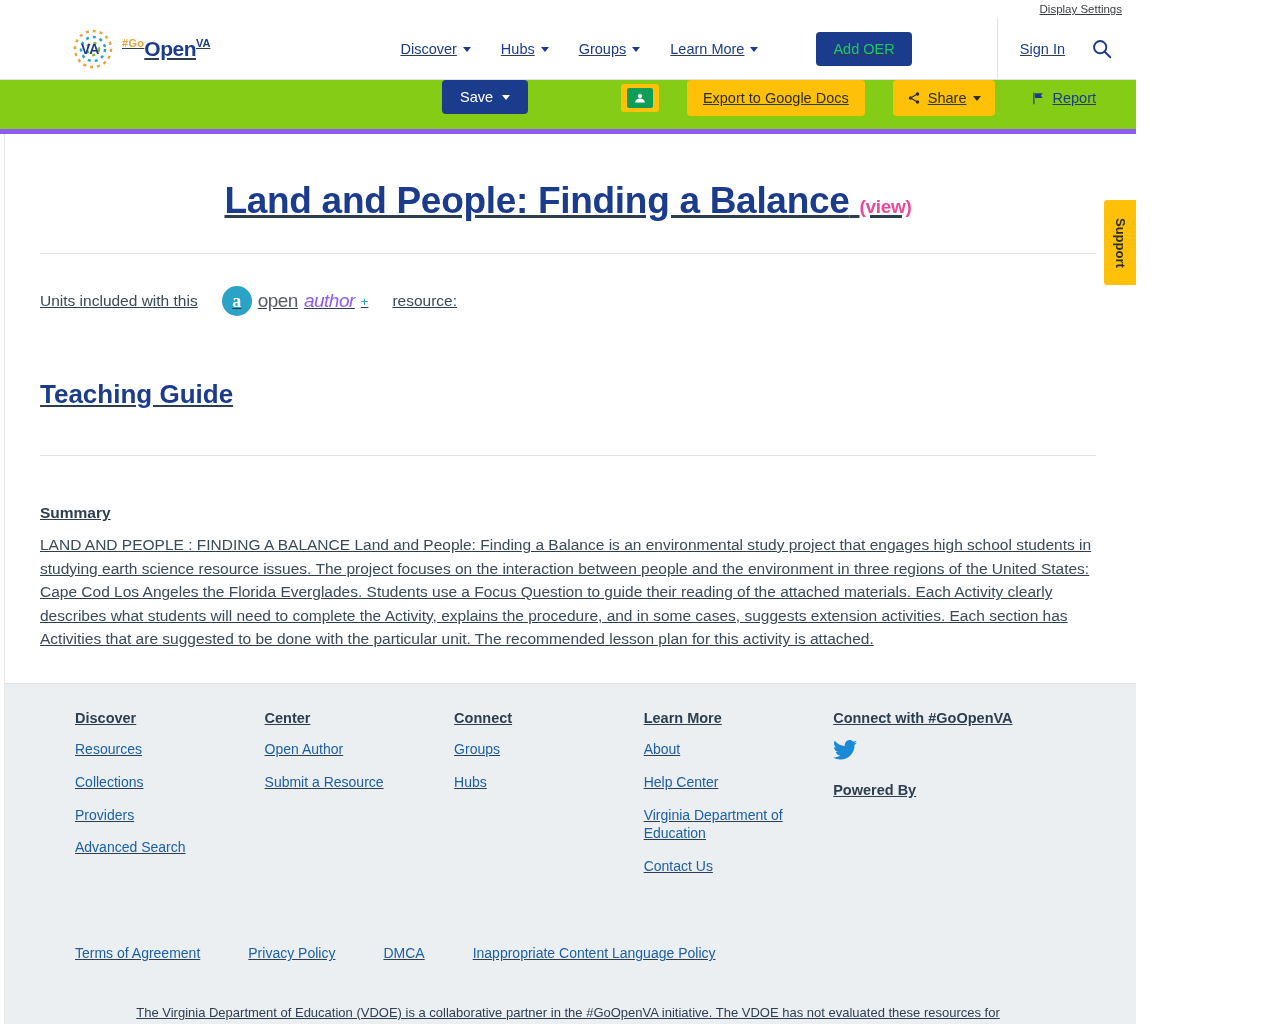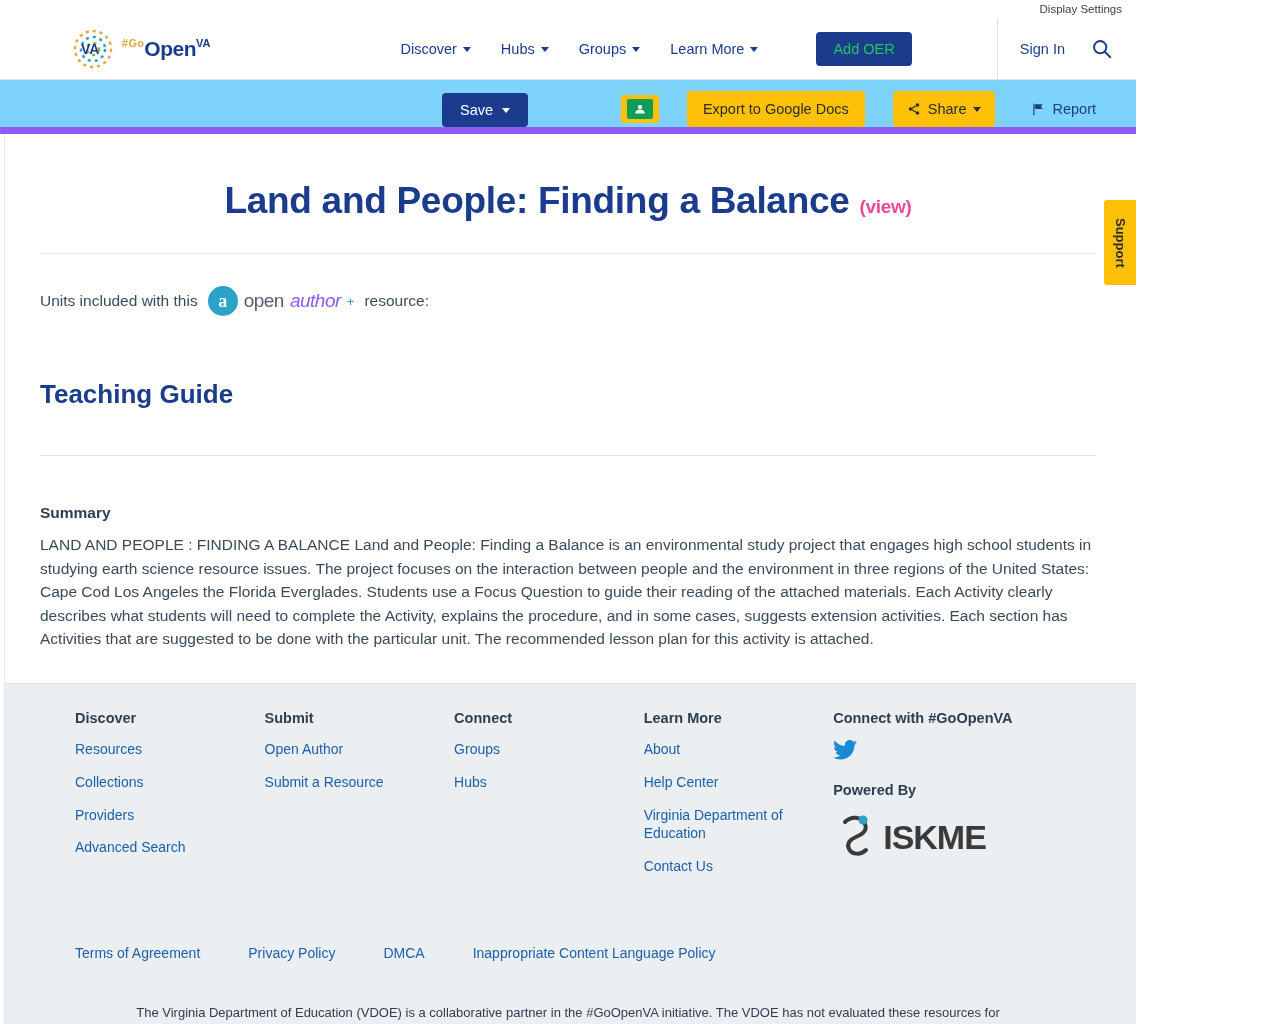--- a/index.html
+++ b/index.html
@@ -9,20 +9,21 @@
     font-family: "Liberation Sans", sans-serif;
     background: #ffffff;
     color: #2c3e50;
     overflow: hidden;
   }
   .page {
     position: relative;
     width: 1136px;
     height: 1024px;
     background: #ffffff;
+    text-decoration: underline;
   }
 
   
   .display-bar {
     height: 18px;
     background: #ffffff;
     display: flex;
     align-items: center;
     justify-content: flex-end;
     padding-right: 14px;
@@ -122,24 +123,24 @@
   .search-btn {
     padding: 0 24px 0 4px;
     cursor: pointer;
     display: flex;
     align-items: center;
   }
 
   
   .action-bar {
     height: 54px;
-    background: #7dd3fc;
-    border-bottom: 7px solid #8b5cf6;
-    display: flex;
-    align-items: flex-end;
+    background: #84cc16;
+    border-bottom: 5px solid #8b5cf6;
+    display: flex;
+    align-items: flex-start;
     position: relative;
     padding: 0 40px;
   }
   .btn-save {
     position: absolute;
     left: 442px;
     background: #1b3c8c;
     color: #fff;
     border: none;
     border-radius: 4px;
@@ -263,21 +264,21 @@
     cursor: pointer;
   }
   .title-rule {
     border: 0;
     border-top: 1px solid #e3e3e3;
     margin: 31px 0 0 0;
   }
   .units-line {
     display: flex;
     align-items: center;
-    gap: 10px;
+    gap: 24px;
     font-size: 15.5px;
     color: #3a4a5a;
     padding-top: 32px;
   }
   .oa-logo {
     display: flex;
     align-items: center;
     gap: 6px;
   }
   .oa-circle {
@@ -540,21 +541,21 @@
 
       <div class="fcol">
         <h4>Discover</h4>
         <a>Resources</a>
         <a>Collections</a>
         <a>Providers</a>
         <a>Advanced Search</a>
       </div>
 
       <div class="fcol">
-        <h4>Submit</h4>
+        <h4>Center</h4>
         <a>Open Author</a>
         <a>Submit a Resource</a>
       </div>
 
       <div class="fcol">
         <h4>Connect</h4>
         <a>Groups</a>
         <a>Hubs</a>
       </div>
 
@@ -567,27 +568,20 @@
       </div>
 
       <div class="fcol last">
         <h4>Connect with #GoOpenVA</h4>
         <div class="twitter-icon">
           <svg width="24" height="20" viewBox="0 0 24 20" fill="#1b8ad6">
             <path d="M24 2.4c-.9.4-1.8.7-2.8.8 1-.6 1.8-1.6 2.2-2.7-.9.6-2 1-3.1 1.2C19.4.6 18.1 0 16.7 0c-2.7 0-4.9 2.2-4.9 4.9 0 .4 0 .8.1 1.1C7.8 5.8 4.1 3.8 1.7.8 1.2 1.6 1 2.4 1 3.4c0 1.7.9 3.2 2.2 4.1-.8 0-1.6-.2-2.2-.6v.1c0 2.4 1.7 4.4 3.9 4.8-.4.1-.8.2-1.3.2-.3 0-.6 0-.9-.1.6 2 2.4 3.4 4.6 3.4-1.7 1.3-3.8 2.1-6.1 2.1-.4 0-.8 0-1.2-.1 2.2 1.4 4.8 2.2 7.5 2.2 9.1 0 14-7.5 14-14v-.6c1-.7 1.8-1.6 2.5-2.5z"></path>
           </svg>
         </div>
         <div class="powered-by">Powered By</div>
-        <div class="iskme-logo">
-          <svg width="48" height="52" viewBox="0 0 48 52">
-            <path d="M12 10c6-6 16-6 20 2 3 7-4 11-9 13-5 2-10 6-7 12 3 6 12 6 17 1" stroke="#3a3a3a" stroke-width="4" fill="none" stroke-linecap="round"></path>
-            <circle cx="30" cy="8" r="4.5" fill="#2aa3c7"></circle>
-          </svg>
-          <span class="iskme-text">ISKME</span>
-        </div>
       </div>
     </div>
 
     <div class="legal-row">
       <a>Terms of Agreement</a>
       <a>Privacy Policy</a>
       <a>DMCA</a>
       <a>Inappropriate Content Language Policy</a>
     </div>
 

